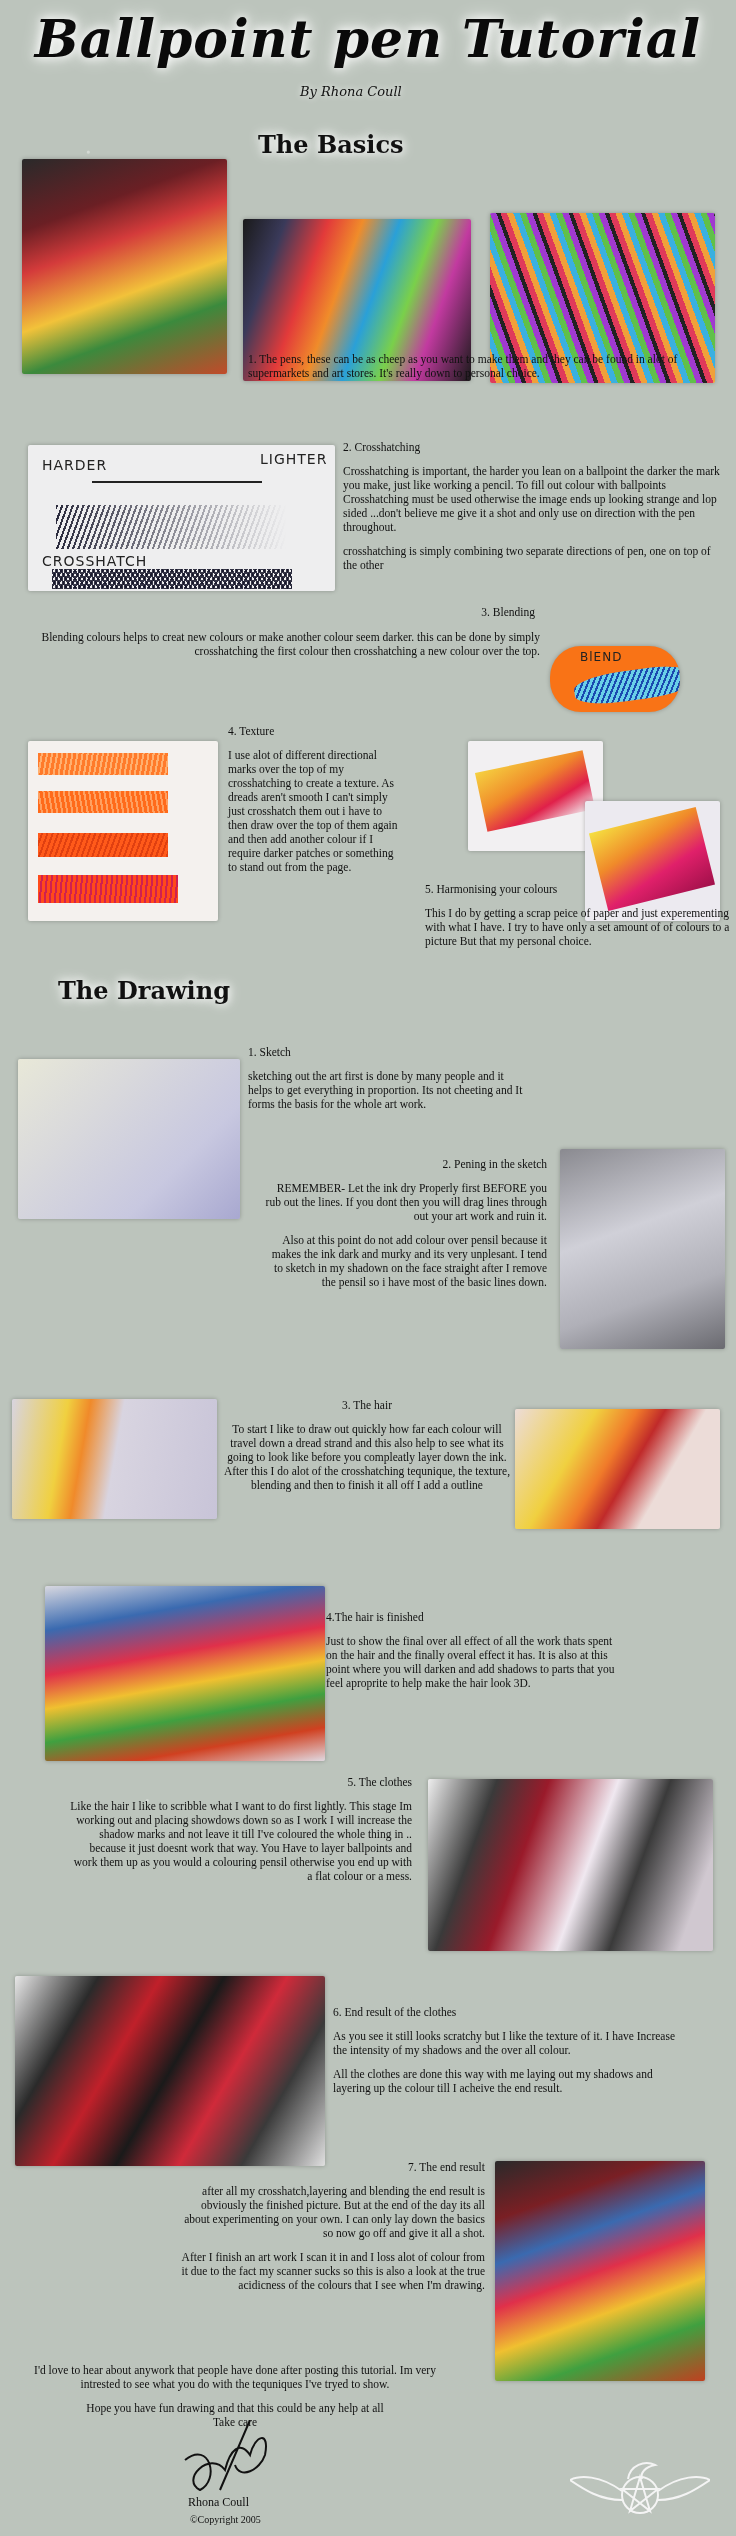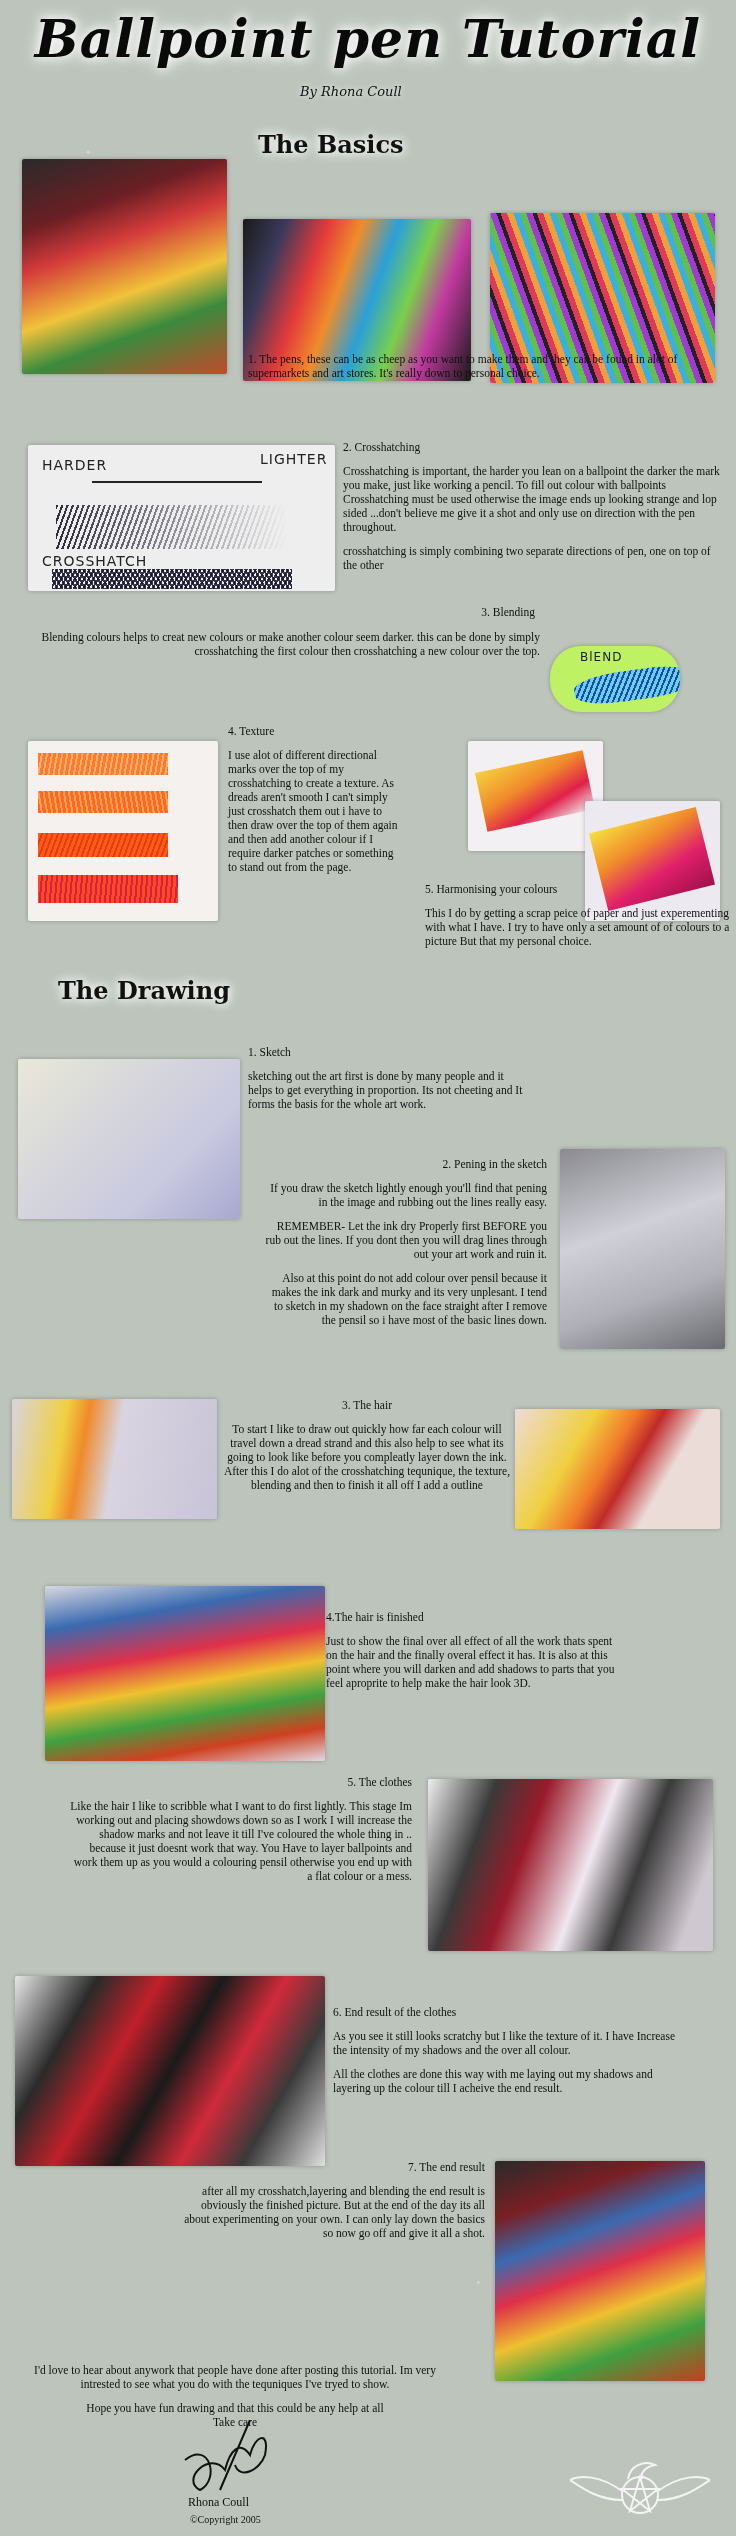--- a/index.html
+++ b/index.html
@@ -60,21 +60,21 @@
   <div class="abs" style="left:24px;top:124px;width:240px;height:20px;background:repeating-linear-gradient(60deg,rgba(20,20,40,.85) 0 2px,transparent 2px 4px),repeating-linear-gradient(-60deg,rgba(20,20,40,.85) 0 2px,transparent 2px 4px);"></div>
 </div>
 
 <div class="abs txt" style="left:343px;top:440px;width:380px;">
   <p>2. Crosshatching</p>
   <p>Crosshatching is important, the harder you lean on a ballpoint the darker the mark you make, just like working a pencil.  To fill out colour with ballpoints Crosshatching must be used otherwise the image ends up looking strange and lop sided ...don't believe me give it a shot and only use on direction with the pen throughout.</p>
   <p>crosshatching is simply combining two separate directions of pen, one on top of the other</p>
 </div>
 
 <div class="abs txt right" style="left:380px;top:605px;width:155px;">3. Blending</div>
-<div class="img" style="left:550px;top:605px;width:130px;height:66px;background:#bef264;border-radius:31px;">
+<div class="img" style="left:550px;top:605px;width:130px;height:66px;background:#f97316;border-radius:31px;">
   <span class="abs hand" style="left:30px;top:4px;font-size:12px;">BlEND</span>
   <div class="abs" style="left:24px;top:24px;width:120px;height:30px;border-radius:40%;background:repeating-linear-gradient(120deg,#1a4ab0 0 2px,#6ad0e8 2px 5px);transform:rotate(-8deg);"></div>
 </div>
 <div class="abs txt right" style="left:40px;top:630px;width:500px;text-align:right;">Blending colours helps to creat new colours or make another colour seem darker.  this can be done by simply crosshatching the first colour then crosshatching a new colour over the top.</div>
 
 <div class="img" style="left:28px;top:700px;width:190px;height:180px;background:#f4f1ee;">
   <div class="abs" style="left:10px;top:12px;width:130px;height:22px;background:repeating-linear-gradient(100deg,#ff7a2a 0 3px,#ffb070 3px 5px);"></div>
   <div class="abs" style="left:10px;top:50px;width:130px;height:22px;background:repeating-linear-gradient(80deg,#ff6a1a 0 3px,#ffa060 3px 5px);"></div>
   <div class="abs" style="left:10px;top:92px;width:130px;height:24px;background:repeating-linear-gradient(110deg,#ff5a1a 0 3px,#e04010 3px 5px);"></div>
   <div class="abs" style="left:10px;top:134px;width:140px;height:28px;background:repeating-linear-gradient(95deg,#ff4a1a 0 3px,#d02050 3px 5px);"></div>
@@ -99,21 +99,20 @@
 
 <div class="img" style="left:18px;top:1018px;width:222px;height:160px;background:linear-gradient(135deg,#e8e8d8,#c8c8e0 70%,#a8a8d0);"></div>
 <div class="abs txt" style="left:248px;top:1045px;width:275px;">
   <p>1. Sketch</p>
   <p>sketching out the art first is done by many people and it helps to get everything in proportion.  Its not cheeting and It forms the basis for the whole art work.</p>
 </div>
 
 <div class="img" style="left:560px;top:1108px;width:165px;height:200px;background:linear-gradient(160deg,#8a8a90,#d0d0d8 40%,#b0b0b8 70%,#6a6a70);"></div>
 <div class="abs txt right" style="left:265px;top:1157px;width:282px;">
   <p>2. Pening in the sketch</p>
-  <p>If you draw the sketch lightly enough you'll find that pening in the image and rubbing out the lines really easy.</p>
   <p>REMEMBER- Let the ink dry Properly first BEFORE you rub out the lines.  If you dont then you will drag lines through out your art work and ruin it.</p>
   <p>Also at this point do not add colour over pensil because it makes the ink dark and murky and its very unplesant.  I tend to sketch in my shadown on the face straight after I remove the pensil so i have most of the basic lines down.</p>
 </div>
 
 <div class="img" style="left:12px;top:1358px;width:205px;height:120px;background:linear-gradient(100deg,#d8d4e0,#f0d040 25%,#f08a2a 35%,#d8d4e0 50%,#c8c4d8);"></div>
 <div class="abs txt center" style="left:222px;top:1398px;width:290px;">
   <p>3. The hair</p>
   <p>To start I like to draw out quickly how far each colour will travel down a dread strand and this also help to see what its going to look like before you compleatly layer down the ink. After this I do alot of the crosshatching tequnique, the texture, blending and then to finish it all off I add a outline</p>
 </div>
 <div class="img" style="left:515px;top:1368px;width:205px;height:120px;background:linear-gradient(120deg,#ecdcd8,#f0d040 30%,#f07a2a 45%,#c02a2a 55%,#ecdcd8 70%);"></div>
@@ -134,20 +133,21 @@
 <div class="abs txt" style="left:333px;top:2005px;width:345px;">
   <p>6. End result of the clothes</p>
   <p>As you see it still looks scratchy but I like the texture of it.  I have Increase the intensity of my shadows and the over all colour.</p>
   <p>All the clothes are done this way with me laying out my shadows and layering up the colour till I acheive the end result.</p>
 </div>
 
 <div class="img" style="left:495px;top:2120px;width:210px;height:220px;background:linear-gradient(160deg,#2a2a2a 0%,#7a1f24 20%,#3a6ab0 35%,#e0304a 50%,#f0c030 65%,#40a040 80%,#c04020 100%);"></div>
 <div class="abs txt right" style="left:175px;top:2160px;width:310px;">
   <p>7. The end result</p>
   <p>after all my crosshatch,layering and blending the end result is obviously the finished picture.  But at the end of the day its all about experimenting on your own.  I can only lay down the basics so now go off  and give it all a shot.</p>
+  <p>After I finish an art work I scan it in and I loss alot of colour from it due to the fact my scanner sucks so this is also a look at the true acidicness of the colours that I see when I'm drawing.</p>
 </div>
 
 <div class="abs txt center" style="left:15px;top:2363px;width:440px;">
   <p>I'd love to hear about anywork that people have done after posting this tutorial. Im very intrested to see what you do with the tequniques I've tryed to show.</p>
   <p style="margin:0;">Hope you have fun drawing and that this could be any help at all</p>
   <p>Take care</p>
 </div>
 
 <svg class="abs" style="left:180px;top:2420px;" width="110" height="80" viewBox="0 0 110 80">
   <path d="M5 40 C30 20 40 60 20 70 C0 60 30 30 45 50 C50 30 60 20 70 35 C75 15 90 10 85 35 C80 50 60 60 55 45 M70 0 L40 70" fill="none" stroke="#111" stroke-width="2"></path>

